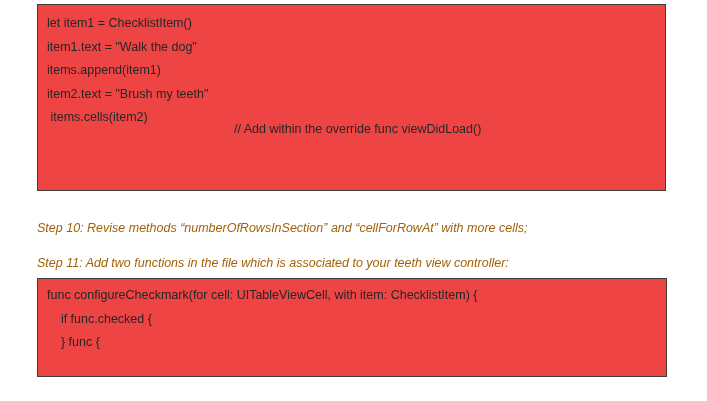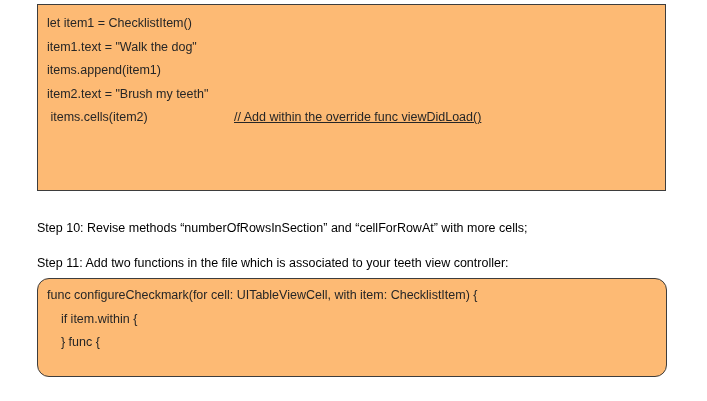--- a/index.html
+++ b/index.html
@@ -22,66 +22,65 @@
     left: 0; top: 0;
     width: 707px;
     height: 401px;
   }
 
   
   .code-box {
     position: absolute;
     box-sizing: border-box;
     border: 1.5px solid #3d3d3d;
-    background: #fdba74;
+    background: #ef4444;
   }
   #code-box-1 {
     left: 37px;
     top: 4px;
     width: 629px;
     height: 187px;
     padding: 7px 0 0 0;
   }
   #code-box-2 {
     left: 37px;
     top: 278px;
     width: 630px;
     height: 99px;
     padding: 5px 0 0 0;
     overflow: hidden;
-    border-radius: 12px;
   }
 
   .code-line {
     position: relative;
     font-size: 12.5px;
     line-height: 23.5px;
     white-space: pre;
     color: #262626;
     padding-left: 9px;
   }
   .code-line.blank {
     line-height: 21px;
   }
   .code-line .comment {
     position: absolute;
     left: 196px;
-    top: 0;
+    top: 12px;
     white-space: pre;
-    text-decoration: underline;
   }
 
   
   .step-line {
     position: absolute;
     font-size: 12.5px;
     line-height: 16px;
     white-space: pre;
-    color: #000000;
+    color: #a16207;
     left: 37px;
+    font-style: italic;
   }
   #step-10 { top: 220px; }
   #step-11 { top: 255px; }
 </style>
 </head>
 <body>
 
 <div class="page">
 
   <div class="code-box" id="code-box-1">
@@ -92,17 +91,17 @@
     <div class="code-line">item2.text = "Brush my teeth"</div>
     <div class="code-line"><span> items.cells(item2)</span><span class="comment">// Add within the override func viewDidLoad()</span></div>
   </div>
 
   <div class="step-line" id="step-10">Step 10: Revise methods “numberOfRowsInSection” and “cellForRowAt” with more cells;</div>
 
   <div class="step-line" id="step-11">Step 11: Add two functions in the file which is associated to your teeth view controller:</div>
 
   <div class="code-box" id="code-box-2">
     <div class="code-line">func configureCheckmark(for cell: UITableViewCell, with item: ChecklistItem) {</div>
-    <div class="code-line">    if item.within {</div>
+    <div class="code-line">    if func.checked {</div>
     <div class="code-line">    } func {</div>
   </div>
 
 </div>
 
 </body></html>

